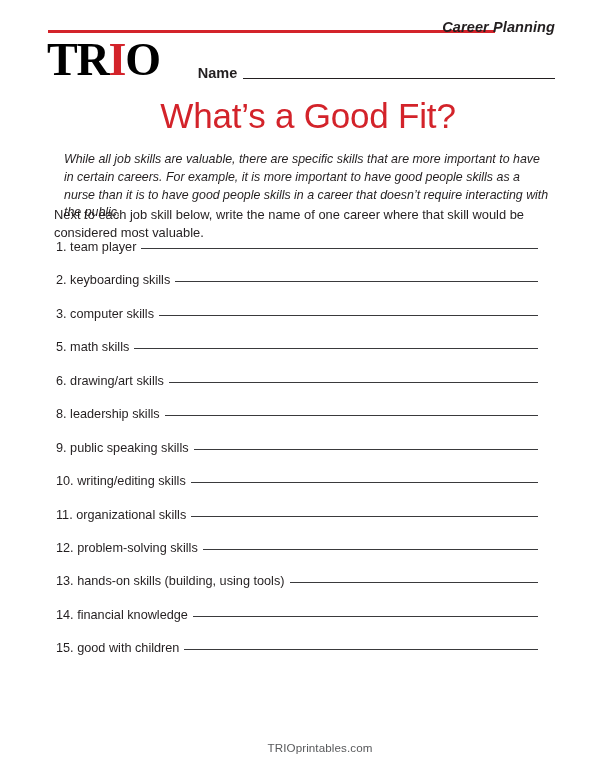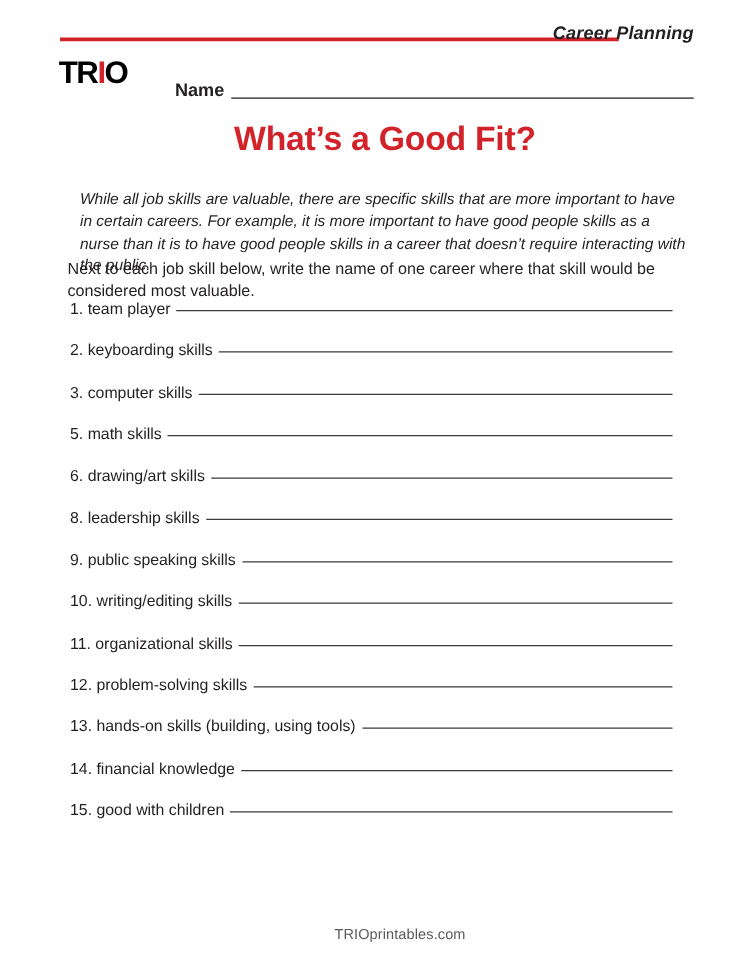--- a/index.html
+++ b/index.html
@@ -54,28 +54,28 @@
   .idrow {
     position: absolute;
     left: 47px;
     top: 50px;
     right: 45px;
     height: 34px;
     display: flex;
     align-items: flex-end;
   }
   .logo {
-    font-size: 25px;
+    font-size: 46px;
     font-weight: bold;
     letter-spacing: -1.2px;
     line-height: 1;
     color: #000000;
-    font-family: Liberation Sans, sans-serif;
-    white-space: nowrap;
-    margin-bottom: 13px;
+    font-family: Liberation Serif, serif;
+    white-space: nowrap;
+    margin-bottom: 1px;
   }
   .logo .logo-i {
     color: #d3232a;
   }
   .name-label {
     font-size: 14.5px;
     font-weight: bold;
     color: #231f20;
     margin-left: 38px;
     margin-bottom: 3px;
@@ -89,22 +89,22 @@
     height: 1px;
   }
 
   
   .title {
     position: absolute;
     left: 0;
     right: 0;
     top: 96px;
     text-align: center;
-    font-size: 27px;
-    font-weight: bold;
+    font-size: 35px;
+    font-weight: normal;
     color: #d3232a;
     letter-spacing: -0.2px;
     margin-left: 16px;
   }
 
   
   .intro {
     position: absolute;
     left: 64px;
     top: 139px;

